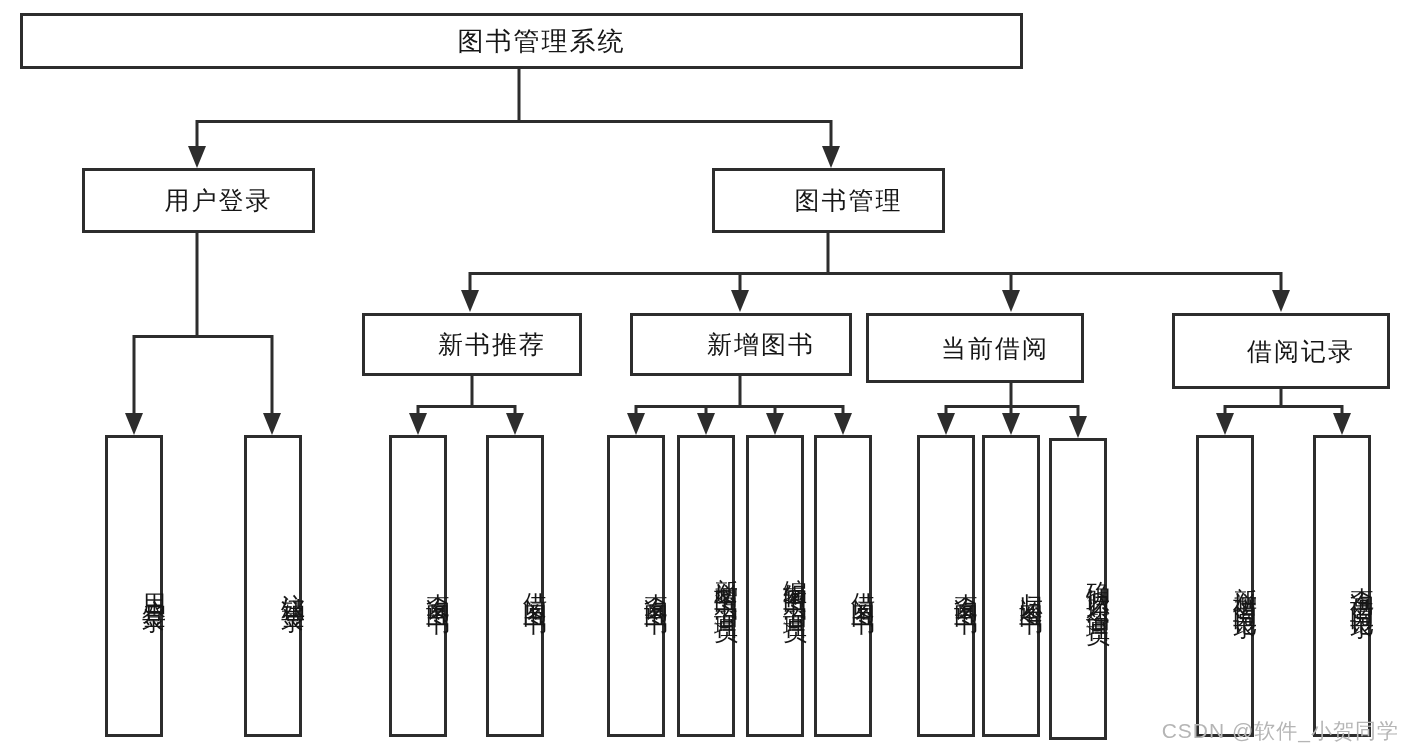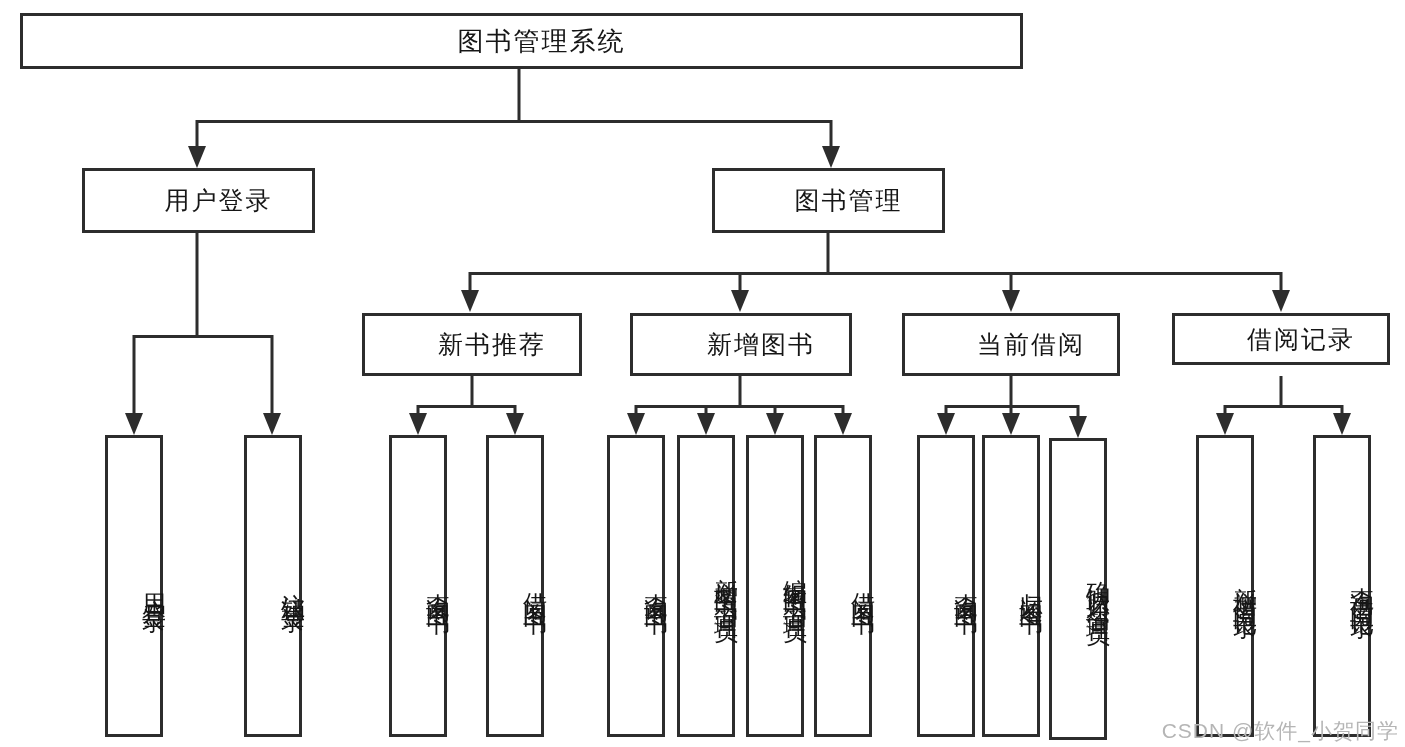--- a/index.html
+++ b/index.html
@@ -113,24 +113,24 @@
   <div class="box" style="left:362px;top:313px;width:220px;height:63px">
     <span class="hlabel">新书推荐</span>
   </div>
 
   <div class="box" style="left:712px;top:168px;width:233px;height:65px">
     <span class="hlabel">图书管理</span>
   </div>
   <div class="box" style="left:630px;top:313px;width:222px;height:63px">
     <span class="hlabel">新增图书</span>
   </div>
-  <div class="box" style="left:902px;top:313px;width:218px;height:63px">
+  <div class="box" style="left:866px;top:313px;width:218px;height:70px">
     <span class="hlabel">当前借阅</span>
   </div>
-  <div class="box" style="left:1172px;top:313px;width:218px;height:52px">
+  <div class="box" style="left:1172px;top:313px;width:218px;height:76px">
     <span class="hlabel">借阅记录</span>
   </div>
 
   <div class="box" style="left:105px;top:435px;width:58px;height:302px">
     <span class="vtext">用户登录</span>
   </div>
   <div class="box" style="left:244px;top:435px;width:58px;height:302px">
     <span class="vtext">注销登录</span>
   </div>
 

